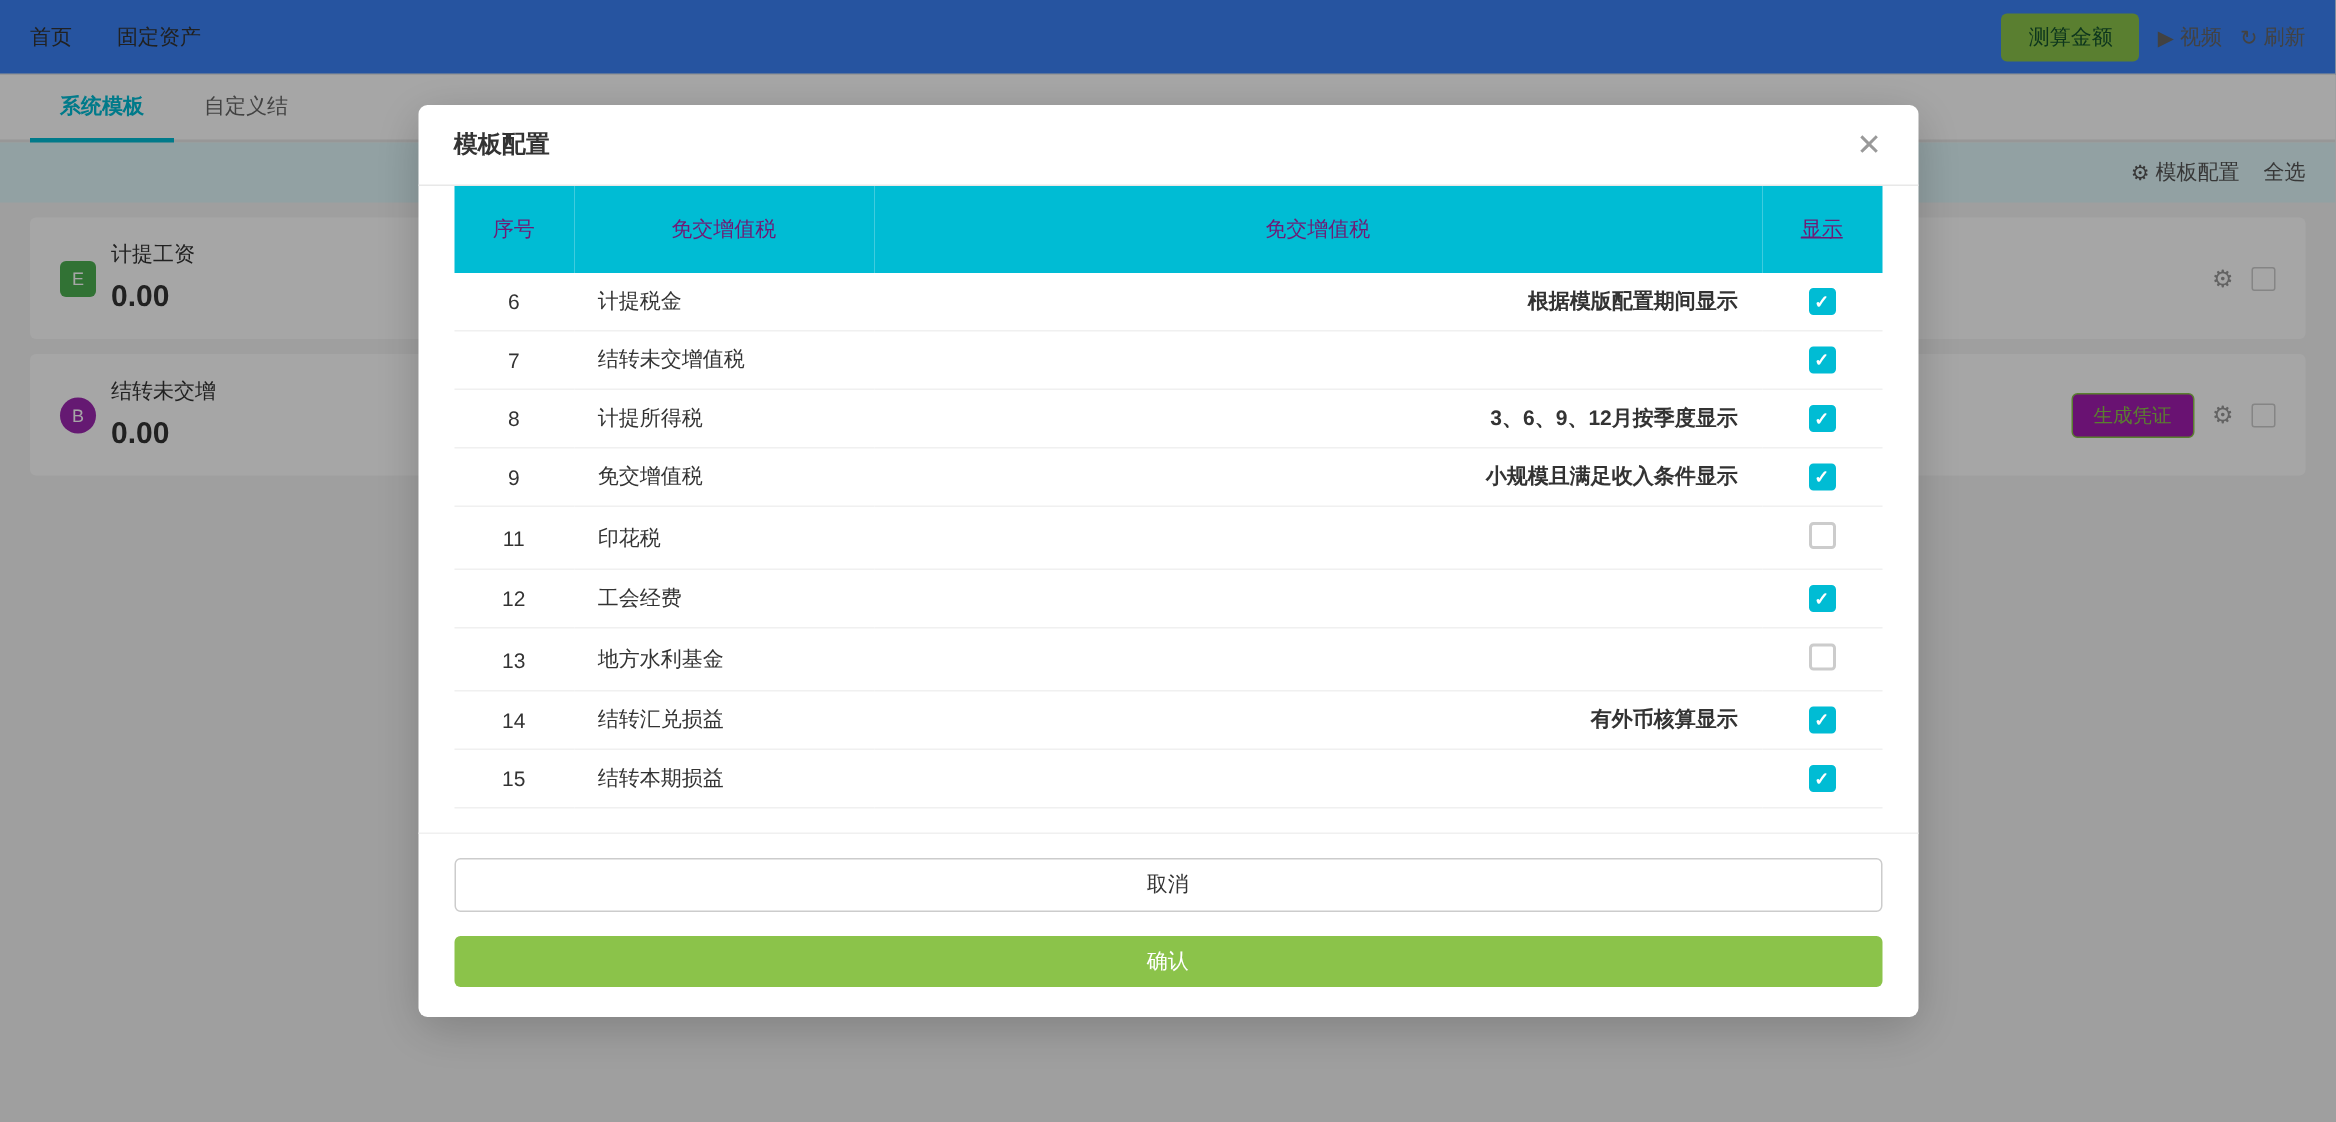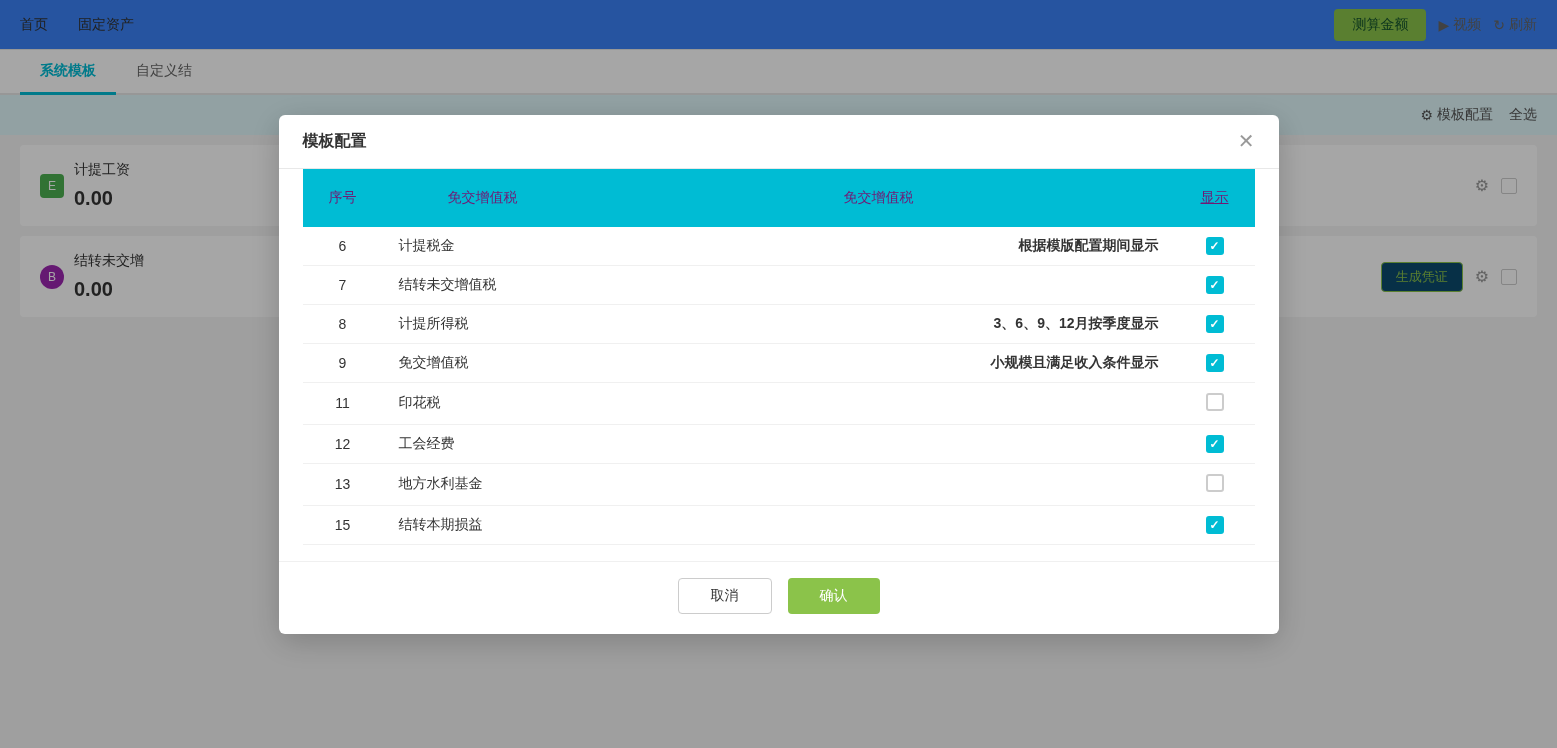--- a/index.html
+++ b/index.html
@@ -143,21 +143,21 @@
       margin-top: 8px;
     }
     .card-right {
       display: flex;
       align-items: center;
       gap: 12px;
     }
     .btn-generate {
       border: 1px solid #8bc34a;
       color: #8bc34a;
-      background: #0c4a6e;
+      background: #a21caf;
       padding: 5px 14px;
       border-radius: 4px;
       cursor: pointer;
       font-size: 13px;
     }
     .gear-icon {
       color: #999;
       font-size: 16px;
       cursor: pointer;
     }
@@ -323,20 +323,21 @@
       border-radius: 3px;
     }
 
     
     .modal-footer {
       display: flex;
       justify-content: center;
       gap: 16px;
       padding: 16px 24px 20px;
       border-top: 1px solid #f0f0f0;
+      flex-direction: column;
     }
     .btn-cancel {
       padding: 8px 32px;
       border: 1px solid #ccc;
       background: #fff;
       color: #333;
       border-radius: 4px;
       cursor: pointer;
       font-size: 14px;
     }
@@ -480,20 +481,26 @@
               <td></td>
               <td style="text-align: center;"><span class="cb-checked"></span></td>
             </tr>
             <tr>
               <td>13</td>
               <td>地方水利基金</td>
               <td></td>
               <td style="text-align: center;"><span class="cb-unchecked"></span></td>
             </tr>
             <tr>
+              <td>14</td>
+              <td>结转汇兑损益</td>
+              <td>有外币核算显示</td>
+              <td style="text-align: center;"><span class="cb-checked"></span></td>
+            </tr>
+            <tr>
               <td>15</td>
               <td>结转本期损益</td>
               <td></td>
               <td style="text-align: center;"><span class="cb-checked"></span></td>
             </tr>
           </tbody>
       </table>
     </div>
 
     <div class="modal-footer">

